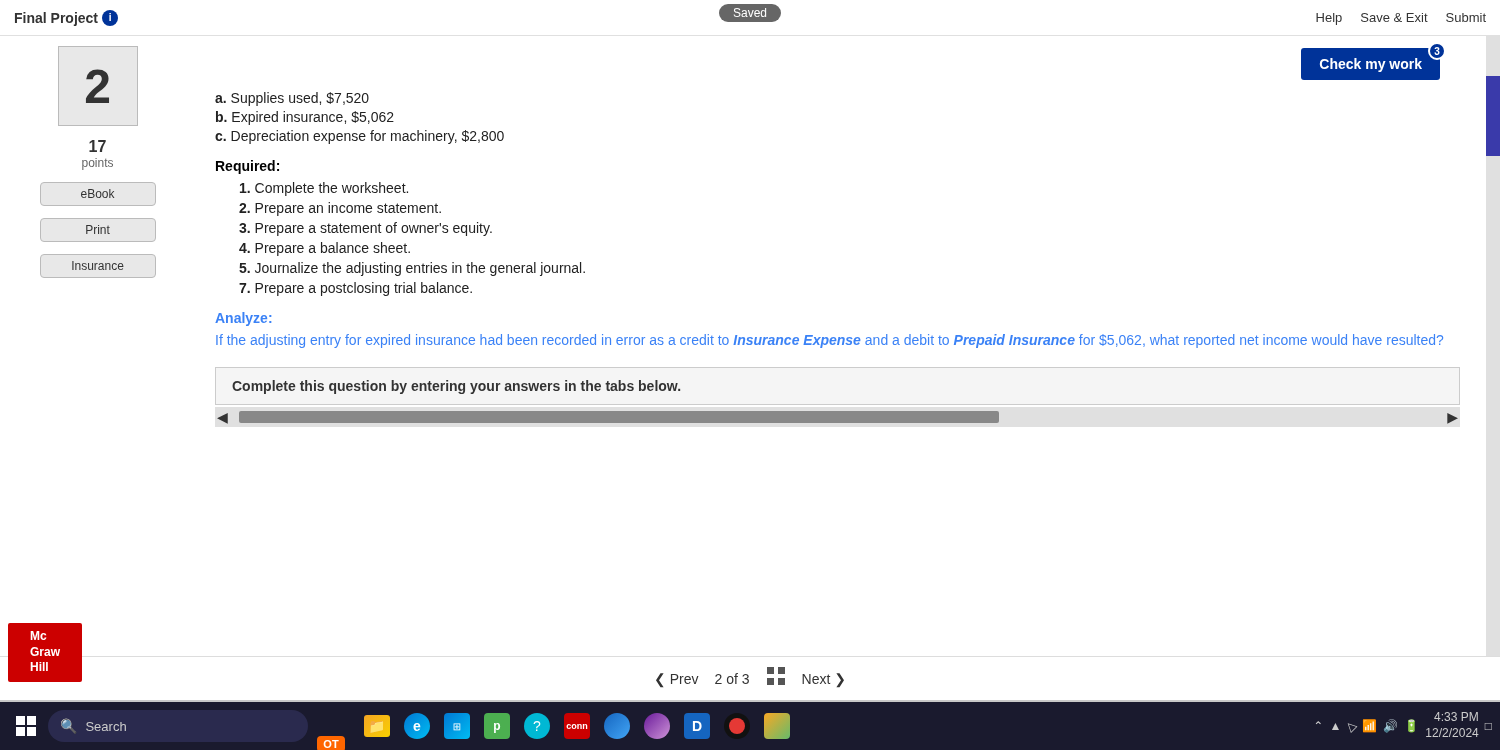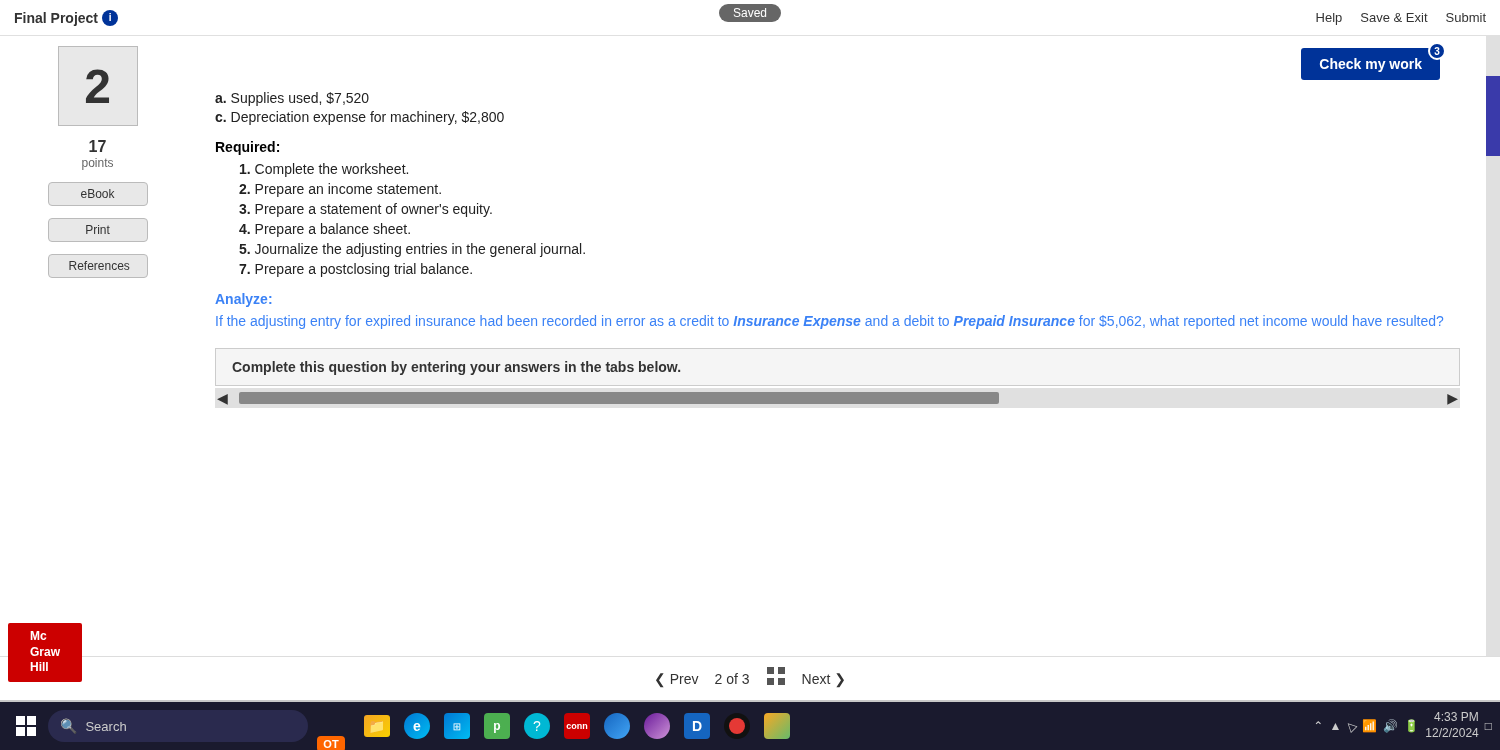--- a/index.html
+++ b/index.html
@@ -81,21 +81,21 @@
       color: #666;
     }
     .sidebar-btn {
       background: #e8e8e8;
       border: 1px solid #bbb;
       border-radius: 4px;
       padding: 4px 20px;
       font-size: 12px;
       cursor: pointer;
       color: #333;
-      width: 100px;
+      width: 116px;
       text-align: center;
     }
 
     
     .mcgraw-logo {
       position: absolute;
       left: 8px;
       bottom: 68px;
       background: #c00;
       color: #fff;
@@ -412,31 +412,32 @@
   <div class="left-sidebar">
     <div class="question-number-box">
       <span>2</span>
     </div>
     <div class="points-info">
       <div style="font-size:16px;font-weight:bold;">17</div>
       <div class="points-label">points</div>
     </div>
     <div class="sidebar-btn">eBook</div>
     <div class="sidebar-btn">Print</div>
-    <div class="sidebar-btn">References</div>
+    <div class="sidebar-btn">Insurance</div>
   </div>
 
   <div class="content-area">
 
     <div style="position:relative; height:46px;">
       <button class="check-my-work-btn" style="position:absolute;right:20px;top:4px;"><span>Check my work</span><span class="badge-3" style="position:absolute;top:-6px;right:-6px;background:#003399;border:2px solid #fff;border-radius:50%;width:18px;height:18px;display:flex;align-items:center;justify-content:center;font-size:10px;color:#fff;">3</span></button>
     </div>
 
     <div class="question-items">
       <p><b>a.</b> Supplies used, $7,520</p>
+      <p><b>b.</b> Expired insurance, $5,062</p>
       <p><b>c.</b> Depreciation expense for machinery, $2,800</p>
     </div>
 
     <div class="required-section">
       <span class="required-title">Required:</span>
       <ul class="required-list">
         <li><b>1.</b> Complete the worksheet.</li>
         <li><b>2.</b> Prepare an income statement.</li>
         <li><b>3.</b> Prepare a statement of owner's equity.</li>
         <li><b>4.</b> Prepare a balance sheet.</li>

